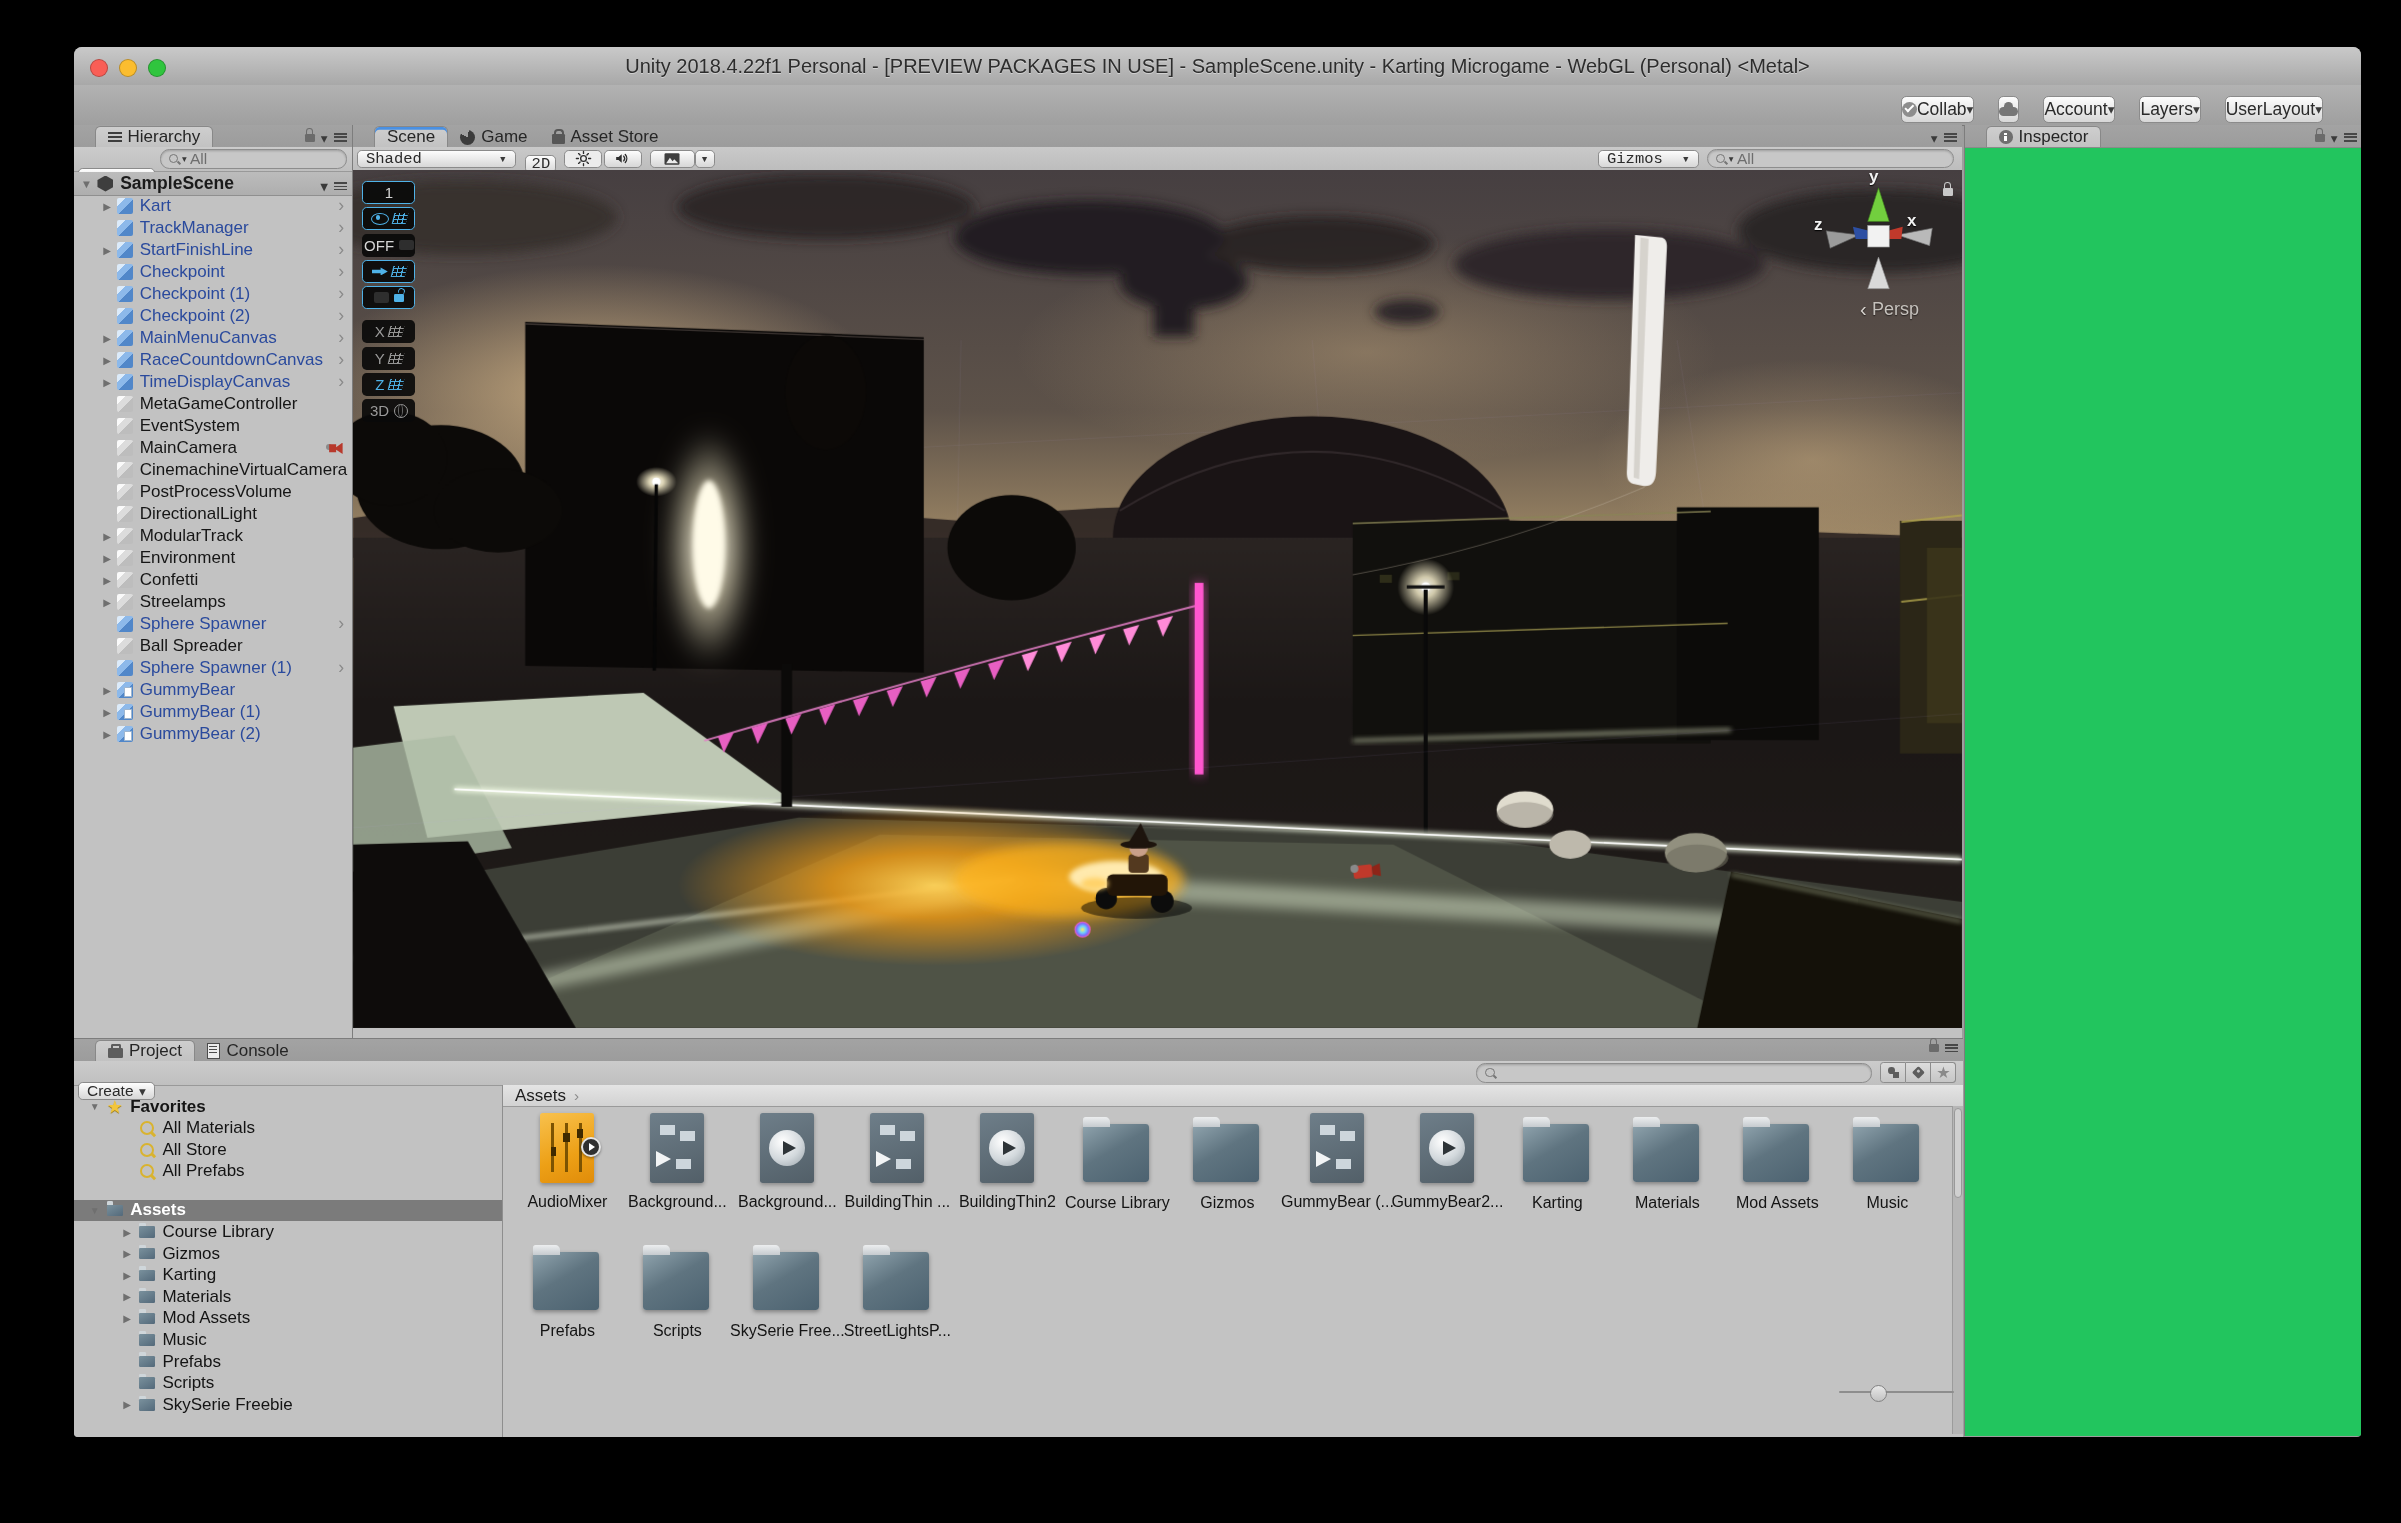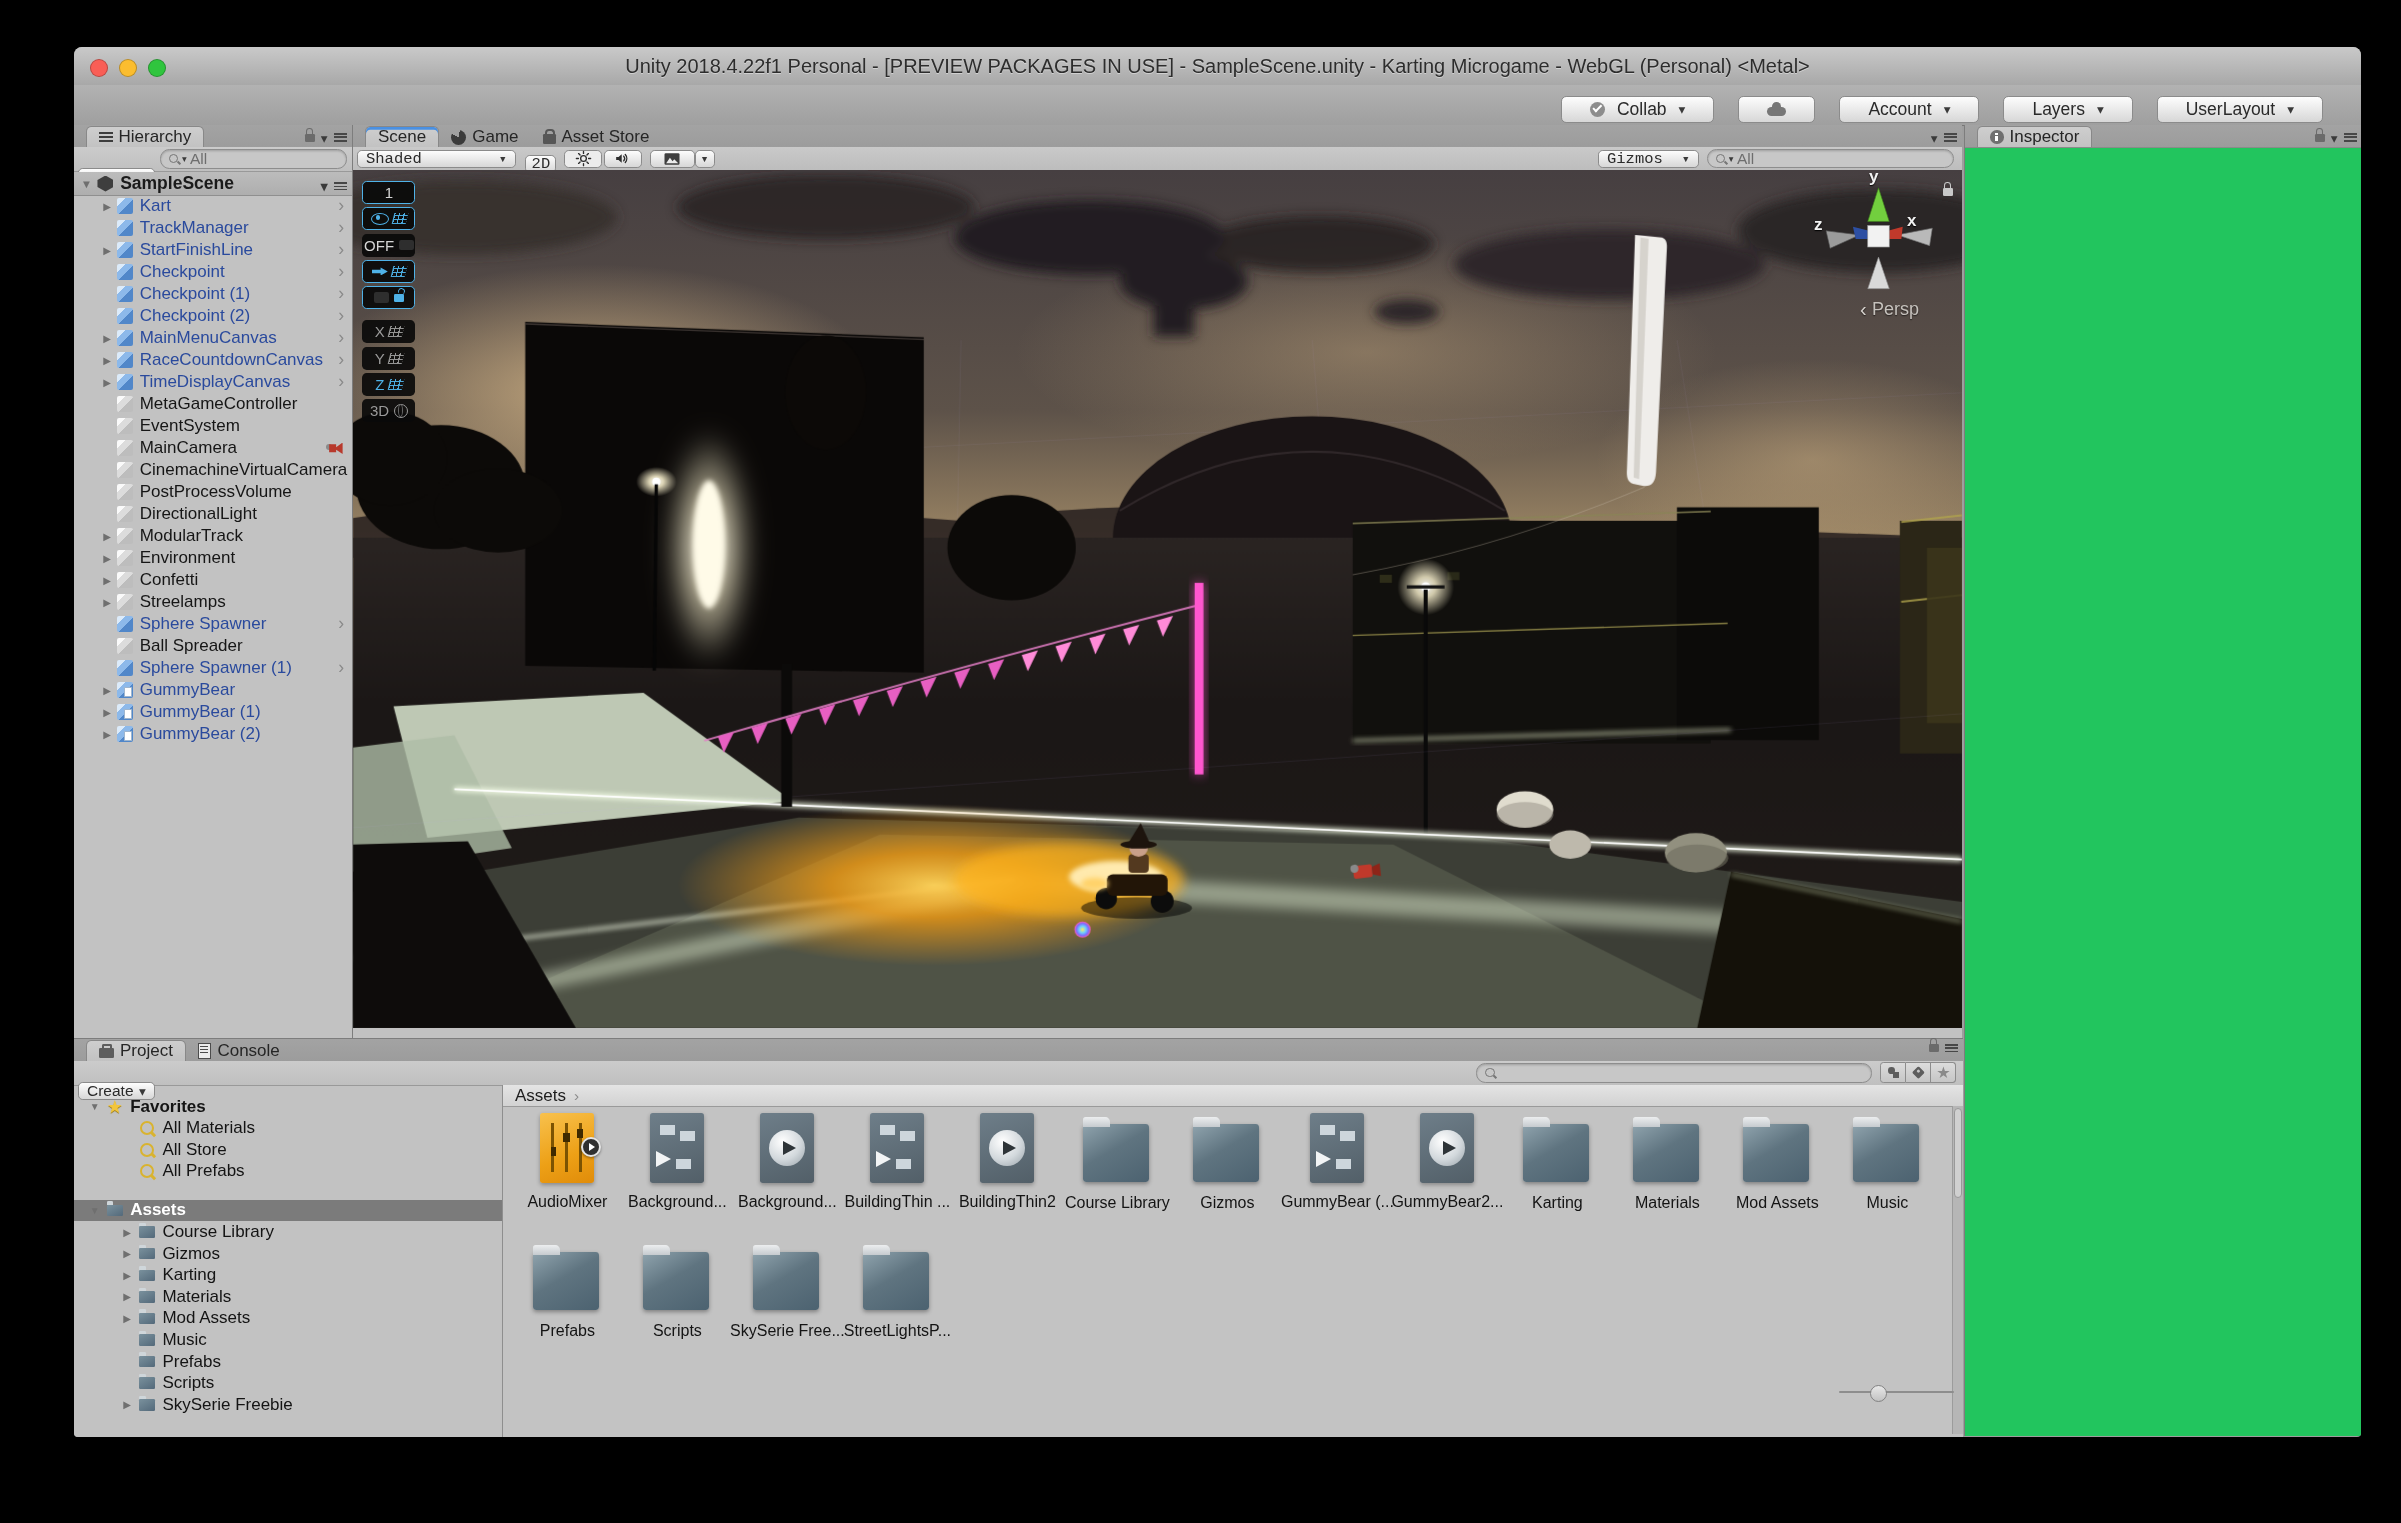--- a/index.html
+++ b/index.html
@@ -29,21 +29,21 @@
   .tools .btn.active{background:linear-gradient(#6a6a6a,#585858);}
   .ti-svg{width:23px;height:23px;stroke:#2d2d2d;stroke-width:1.7;fill:none;stroke-linecap:round;stroke-linejoin:round;}
   .ti-svg .f{fill:#2d2d2d;stroke:none;}
   .active .ti-svg{stroke:#efefef;} .active .ti-svg .f{fill:#efefef;}
   .pivotglobal{left:312px;top:10.8px;height:27px;font-size:17.5px;}
   .pivotglobal .btn{padding:0 15px;gap:6.7px;}
   .playgroup{left:1063px;top:8.8px;height:30px;}
   .playgroup .btn{width:44px;}
   .pi-svg{width:20px;height:20px;} .pi-svg .f{fill:#2f2f2f;}
   .righttools{position:absolute;right:38px;top:10.8px;height:27px;display:flex;gap:24px;font-size:17.5px;}
-  .righttools .btn{border-radius:5.4px;padding:0 28px;gap:12px;}
+  .righttools .btn{border-radius:5.4px;padding:0 0;gap:0;}
   .caret{font-size:13.5px;color:#3a3a3a;}
   
   .icon-collabcheck{width:15px;height:15px;border-radius:50%;background:#8d8d8d;position:relative;}
   .icon-collabcheck::after{content:"";position:absolute;left:3.4px;top:3.4px;width:6.7px;height:3.4px;
       border-left:2px solid #fff;border-bottom:2px solid #fff;transform:rotate(-45deg);}
   .icon-cloud{width:19px;height:8.8px;background:#777;border-radius:5.4px;position:relative;margin-top:4px;}
   .icon-cloud::before{content:"";position:absolute;left:4.7px;top:-4.7px;width:8.8px;height:8.8px;background:#777;border-radius:50%;}
   .icon-pivot{width:12px;height:13.5px;background:
       linear-gradient(#6f6f6f,#6f6f6f) 1.3px 1.3px/3.4px 10px no-repeat,
       linear-gradient(#6f6f6f,#6f6f6f) 7.4px 3.4px/3.4px 10px no-repeat;}
@@ -54,21 +54,21 @@
       border:1.7px solid #6b6b6b;border-bottom:none;border-radius:3.4px 3.4px 0 0;}
   .icon-menu{width:13px;height:8.8px;background:repeating-linear-gradient(to bottom,#474747 0 1.8px,transparent 1.8px 3.5px);display:inline-block;}
   .icon-mag{width:7.4px;height:7.4px;border:1.7px solid #767676;border-radius:50%;position:relative;display:inline-block;}
   .icon-mag::after{content:"";position:absolute;width:1.7px;height:4px;background:#767676;transform:rotate(-45deg);right:-2px;bottom:-2.7px;}
   
   .panel{position:absolute;background:#c2c2c2;}
   .tabsbar{position:absolute;left:0;right:0;top:0;height:22px;background:linear-gradient(#a3a3a3,#9c9c9c);
            border-bottom:0.7px solid #8a8a8a;display:flex;align-items:flex-end;}
   .tab{height:20px;display:flex;align-items:center;gap:6px;padding:0 12px;font-size:17px;color:#262626;}
   .tab.active{background:linear-gradient(#cecece,#c2c2c2);border:0.7px solid #888;border-bottom:none;
-              border-radius:5.4px 5.4px 0 0;margin-left:12px;}
+              border-radius:5.4px 5.4px 0 0;margin-left:21px;}
   .tab.active.bluetop{box-shadow:inset 0 2.7px 0 #4a90e2;}
   .corner{position:absolute;right:5.4px;top:4.7px;display:flex;align-items:center;gap:6px;}
   .controls{position:absolute;left:0;right:0;top:22px;height:23.6px;background:linear-gradient(#cbcbcb,#bfbfbf);
             border-bottom:0.7px solid #999;display:flex;align-items:center;}
   .createbtn{height:17.5px;margin-left:4px;padding:0 8px;font-size:15.5px;border-radius:4.7px;gap:5.4px;margin-top:36px;}
   .pill{height:17.5px;border-radius:9.4px;background:#c7c7c7;border:0.7px solid #8d8d8d;
         box-shadow:inset 0 1.3px 2px rgba(0,0,0,.18);display:flex;align-items:center;padding:0 8px;gap:3.4px;
         font-size:15.5px;color:#6e6e6e;}
   
   .row{display:flex;align-items:center;height:22px;padding-left:23px;font-size:17px;color:#111;position:relative;}

